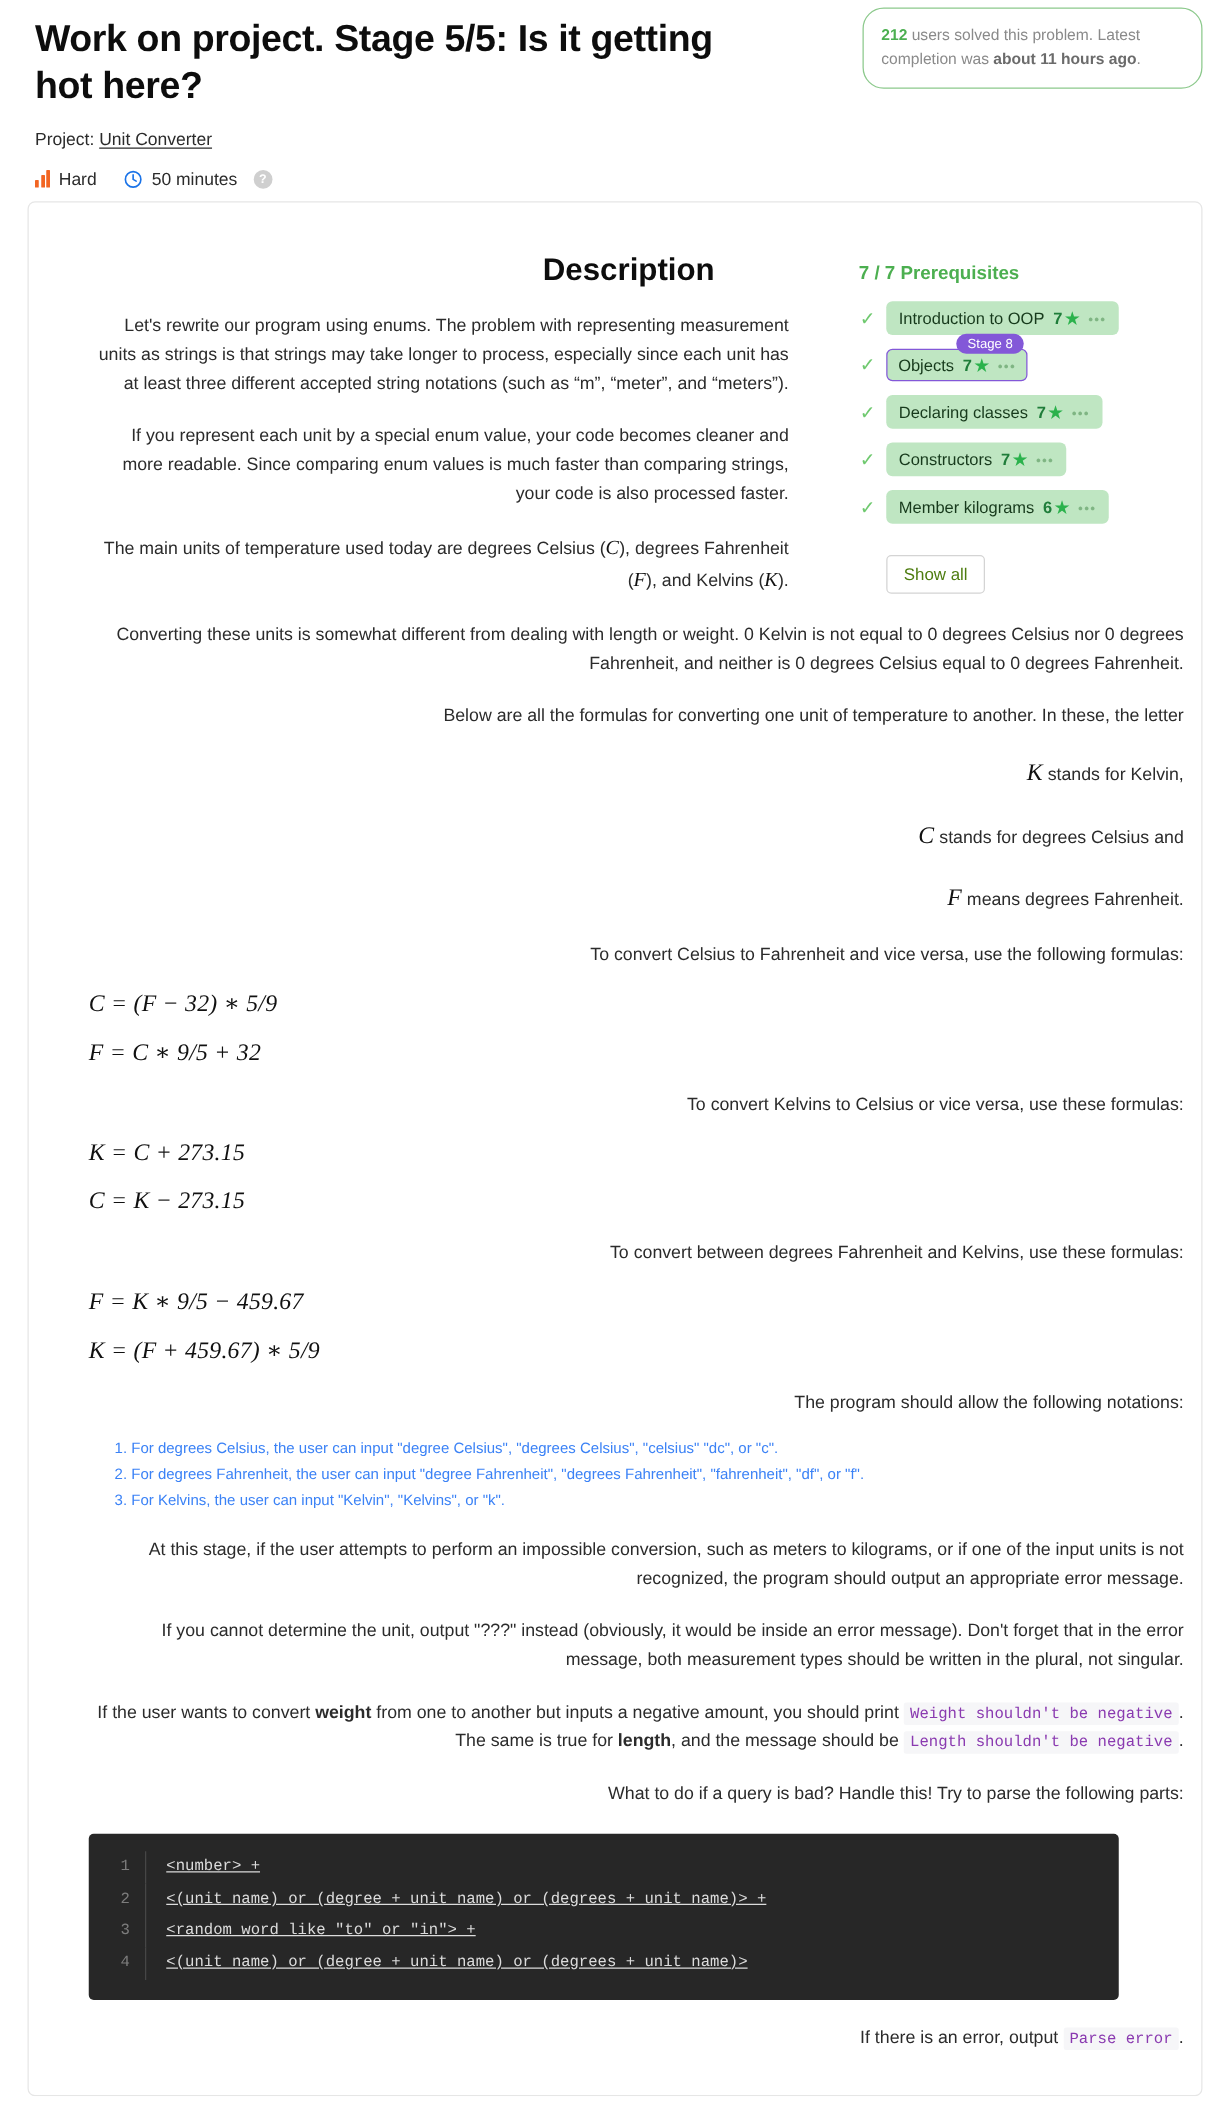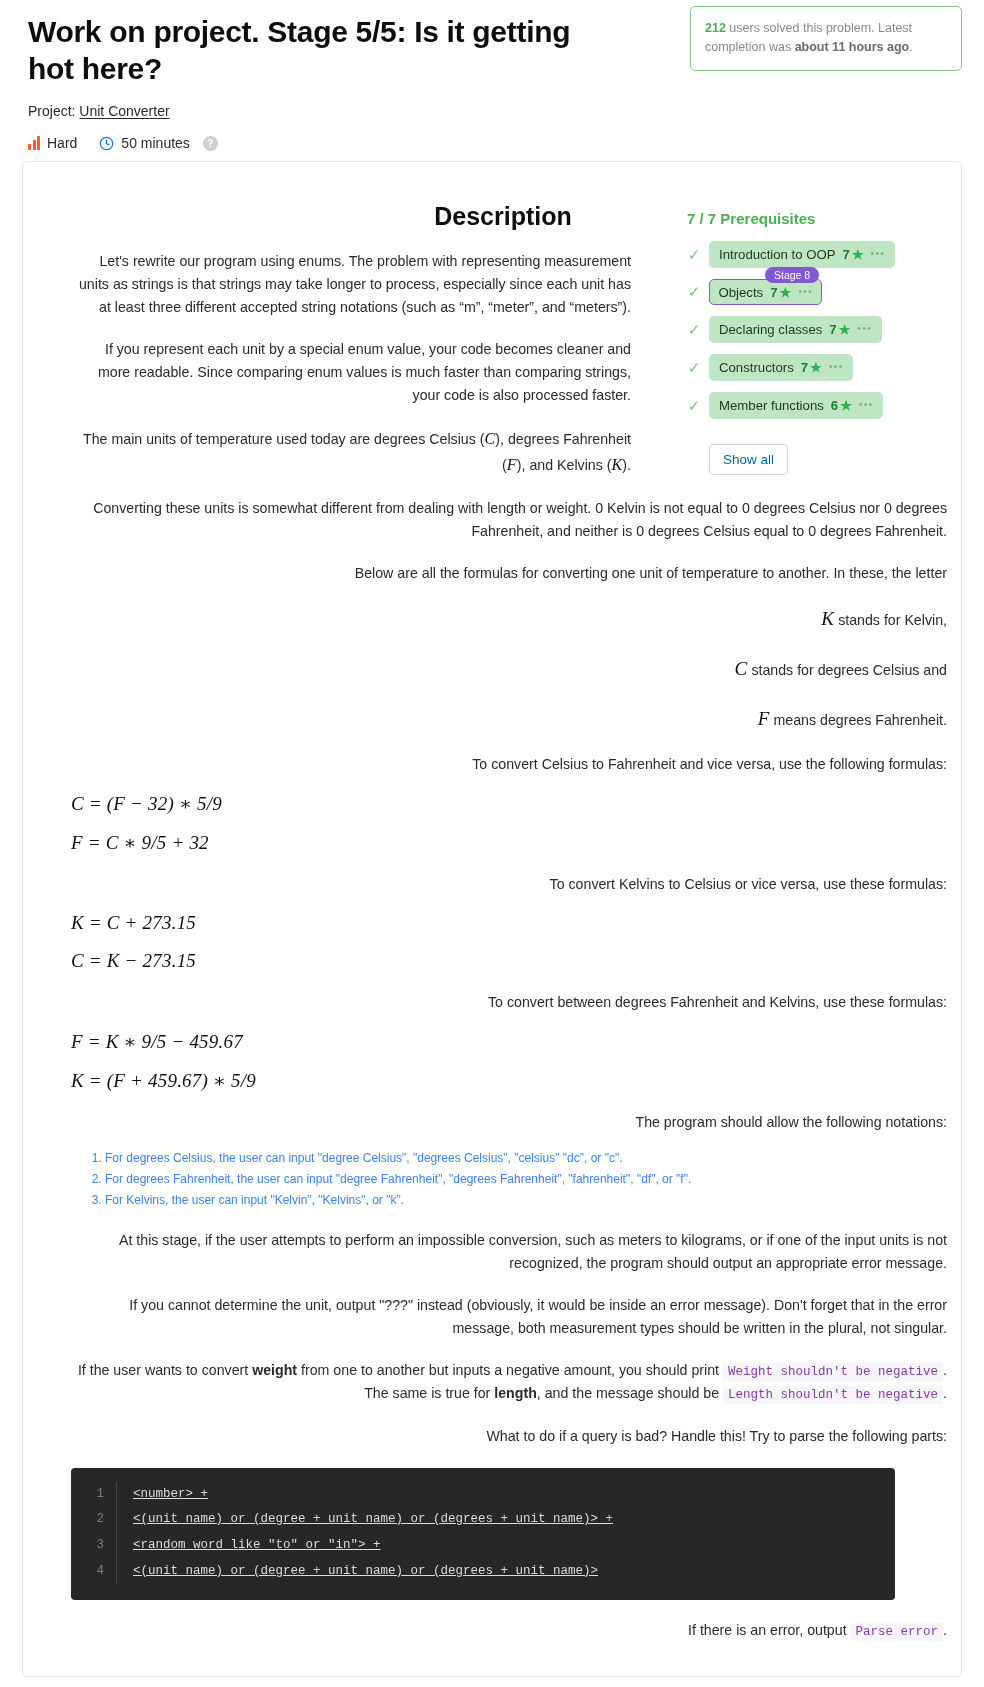--- a/index.html
+++ b/index.html
@@ -58,21 +58,21 @@
     background: #cfcfcf; color: #ffffff;
     font-size: 10px; line-height: 15px; text-align: center;
     font-weight: bold; margin-left: 6px;
   }
 
   .solved-box {
     position: absolute;
     top: 6px; right: 22px;
     width: 272px;
     border: 1px solid #8cc98c;
-    border-radius: 5px;
+    border-radius: 17px;
     padding: 12px 14px;
     font-size: 12.5px;
     line-height: 1.55;
     color: #8a8a8a;
     background: #fff;
   }
   .solved-box .count { color: #4caf50; font-weight: bold; }
   .solved-box .ago { color: #6b6b6b; font-weight: bold; }
 
   
@@ -175,21 +175,21 @@
   }
   .check {
     color: #6fc96f;
     font-size: 15px;
     width: 14px;
     flex: 0 0 14px;
     text-align: center;
   }
   .chip {
     display: inline-flex;
-    align-items: flex-start;
+    align-items: flex-end;
     gap: 7px;
     background: #bfe6c2;
     color: #173a1c;
     border-radius: 5px;
     padding: 6px 10px;
     font-size: 13.2px;
     white-space: nowrap;
   }
   .chip.active { border: 1.5px solid #8358d8; padding: 4.5px 8.5px; }
   .chip .stars { color: #1f7d3a; font-weight: bold; display:inline-flex; align-items:center; gap:2px; }
@@ -207,21 +207,21 @@
     font-weight: normal;
     z-index: 3;
   }
   .showall {
     margin-top: 14px;
     margin-left: 22px;
     display: inline-block;
     border: 1px solid #d4d4d4;
     border-radius: 4px;
     background: #fff;
-    color: #0369a1;
+    color: #4d7c0f;
     font-size: 13.5px;
     padding: 7px 13px;
     cursor: pointer;
   }
 </style>
 </head>
 <body>
 
 <div class="page-head">
   <h1 class="title">Work on project. Stage 5/5: Is it getting hot here?</h1>
@@ -304,21 +304,21 @@
             <span>7</span>
             <span class="star">★</span>
           </span>
         <span class="dots">•••</span>
       </span>
     </div>
 
     <div class="prereq-row">
       <span class="check">✓</span>
       <span class="chip">
-        <span>Member functions</span>
+        <span>Member kilograms</span>
         <span class="stars">
             <span>6</span>
             <span class="star">★</span>
           </span>
         <span class="dots">•••</span>
       </span>
     </div>
 
     <button class="showall">Show all</button>
   </div>

